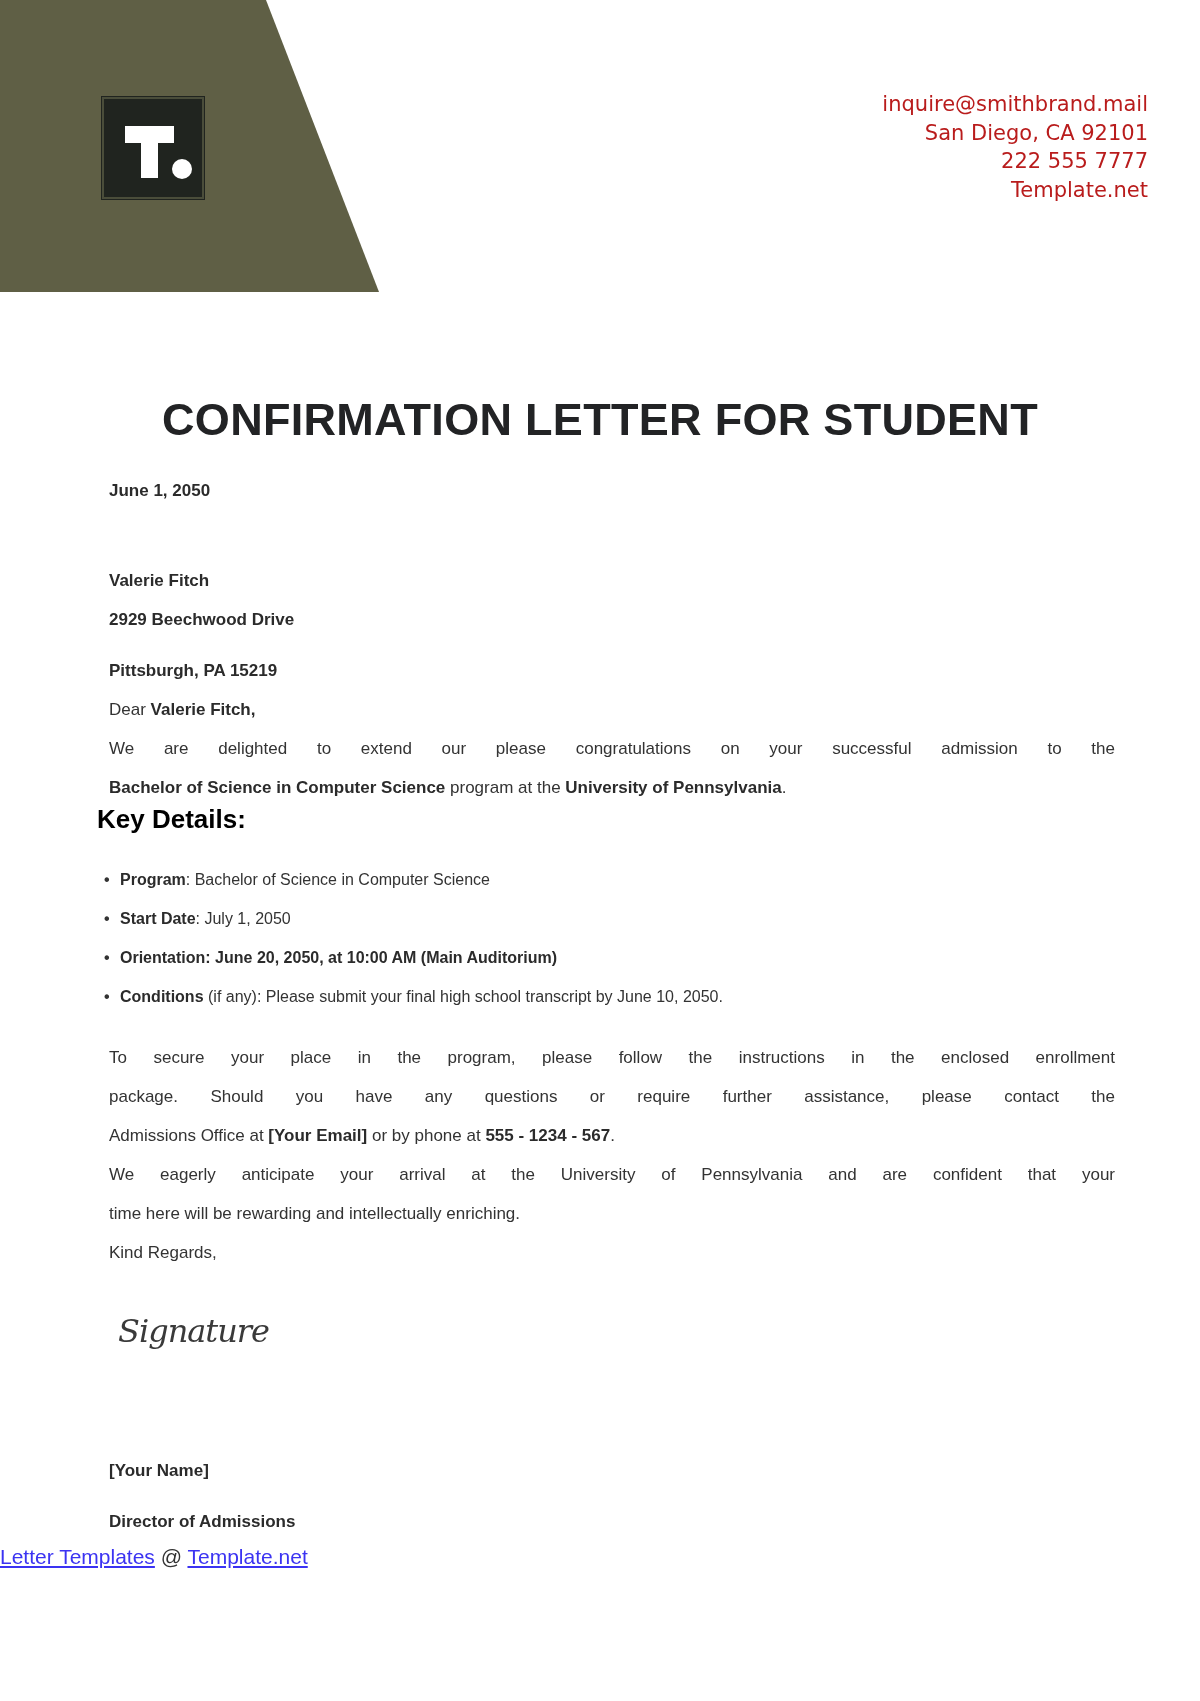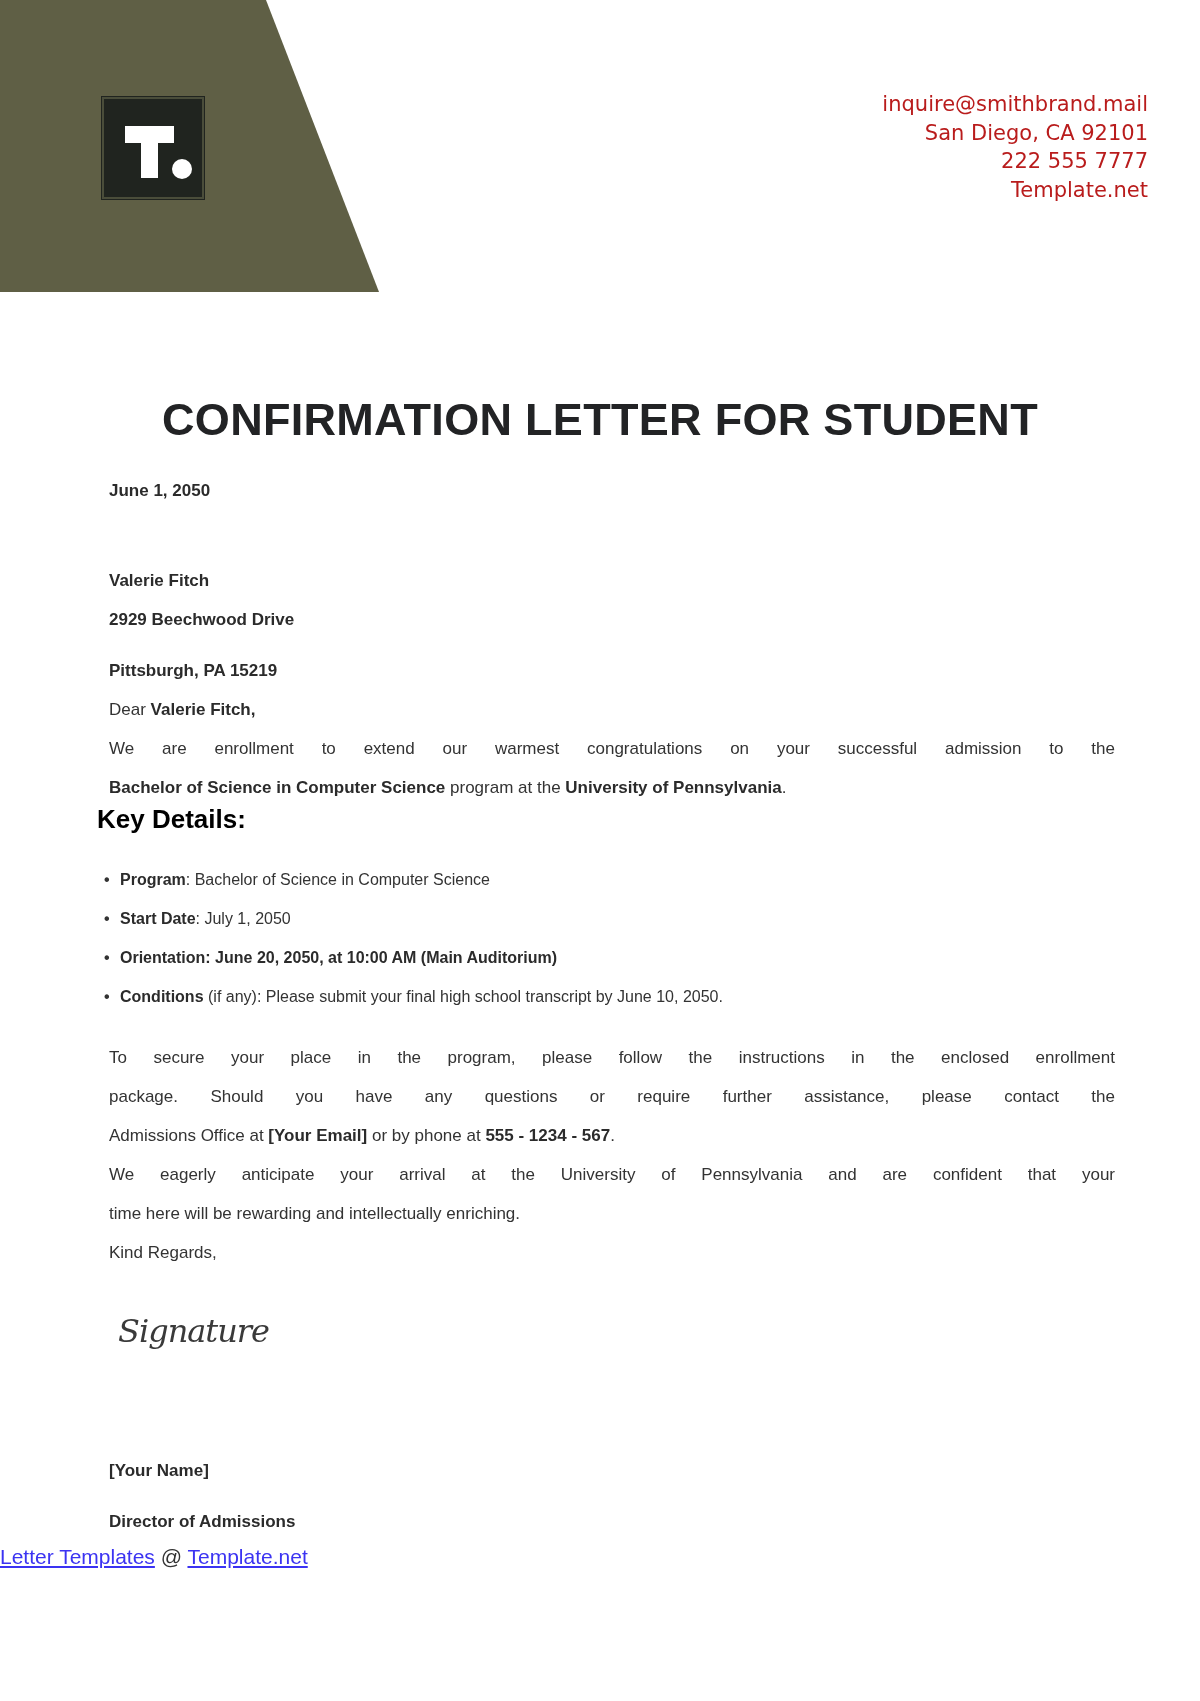--- a/index.html
+++ b/index.html
@@ -86,21 +86,21 @@
 
 <div class="block recip">
   <div class="line b">Valerie Fitch</div>
   <div class="line b">2929 Beechwood Drive</div>
   <div class="gap"></div>
   <div class="line b">Pittsburgh, PA 15219</div>
   <div class="line">
     <span>Dear</span>
     <span class="b">Valerie Fitch,</span>
   </div>
-  <div class="line just">We are enrollment to extend our warmest congratulations on your successful admission to the</div>
+  <div class="line just">We are delighted to extend our please congratulations on your successful admission to the</div>
   <div class="line"><span class="b">Bachelor of Science in Computer Science</span><span> program at the </span><span class="b">University of Pennsylvania</span><span>.</span></div>
 </div>
 
 <h2 class="heading">Key Details:</h2>
 <ul class="details">
   <li>
     <span class="bullet">•</span><span class="b">Program</span><span>: Bachelor of Science in Computer Science</span>
   </li>
   <li>
     <span class="bullet">•</span><span class="b">Start Date</span><span>: July 1, 2050</span>

